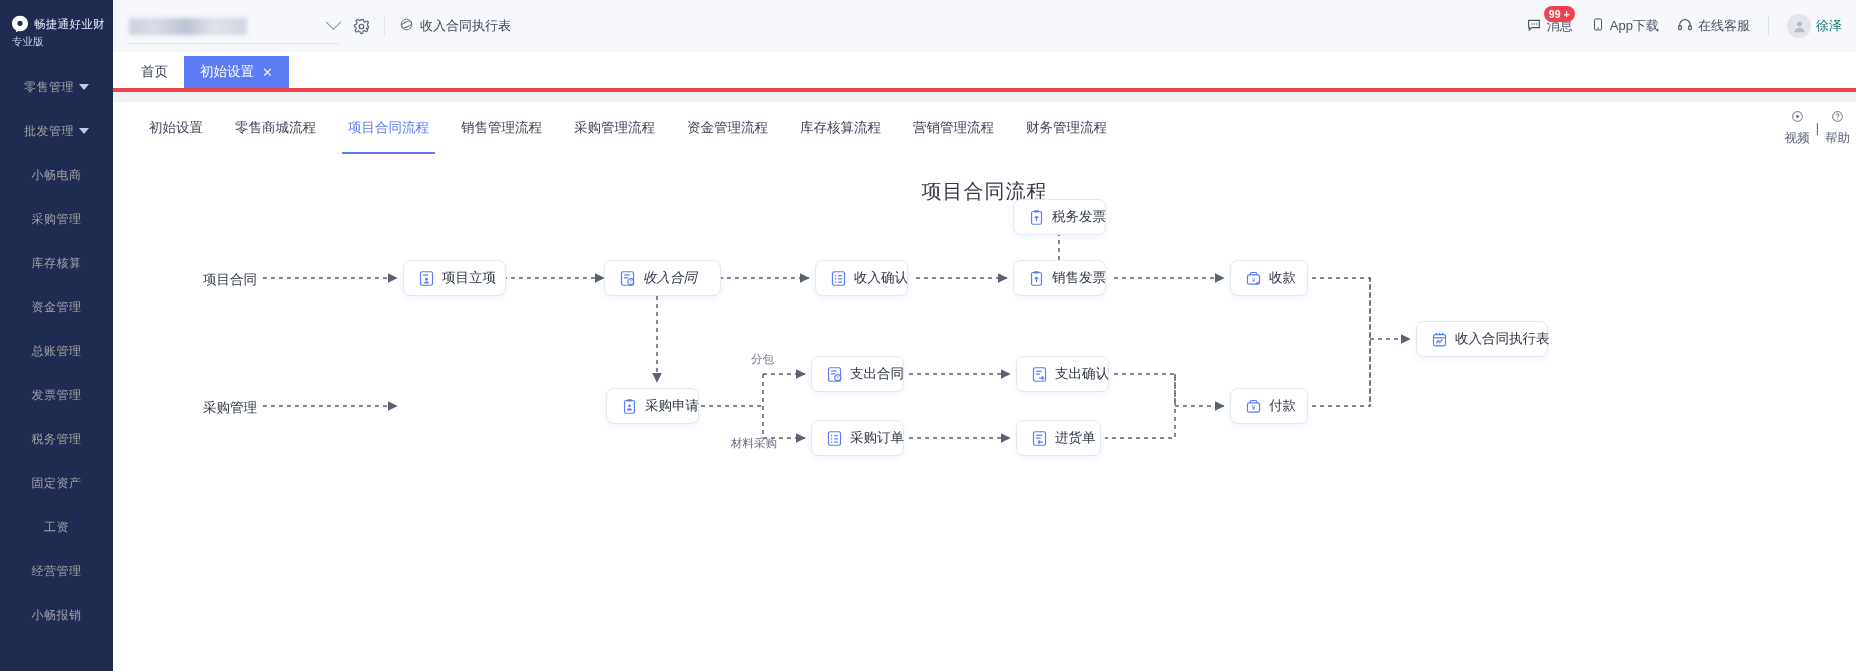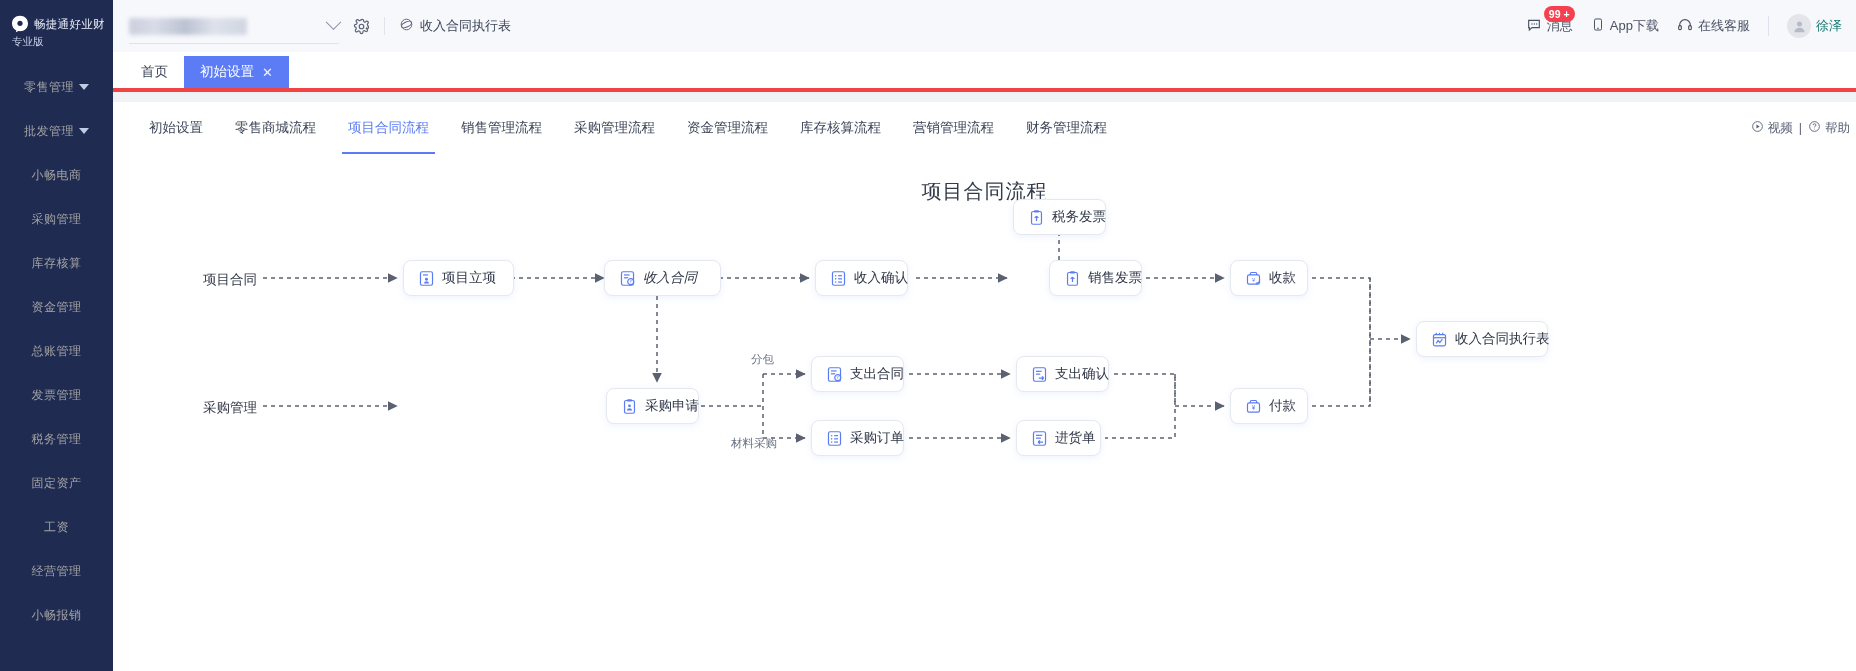--- a/index.html
+++ b/index.html
@@ -107,21 +107,21 @@
   }
   .subtab.active { color: #5b7cf5; }
   .subtab.active::after {
     content: ""; position: absolute; left: 10px; right: 10px; bottom: 0;
     height: 2px; background: #5b7cf5;
   }
   .subtabs-right {
     position: absolute; right: 6px; display: flex; align-items: center; gap: 6px;
     font-size: 12.5px; color: #5a6275;
   }
-  .srl { display: flex; align-items: center; gap: 4px; cursor: pointer; }
+  .srl { display: flex; align-items: center; gap: 4px; cursor: pointer; flex-direction: column; }
 
   
   .canvas { flex: 1; background: #fff; position: relative; overflow: hidden; }
   .page-title {
     text-align: center; font-size: 20px; color: #333a48; margin-top: 24px;
     letter-spacing: 1px;
   }
   .flow { position: absolute; left: 0; top: 0; width: 1743px; height: 500px; }
 
   .node {
@@ -392,21 +392,21 @@
             <div class="node" style="left: 900px; top: -17px; width: 93px;">
               <span>
                 <svg class="nicon" viewBox="0 0 24 24">
                   <rect x="5" y="3.5" width="14" height="18" rx="2.2" fill="none" stroke="#5b7cf5" stroke-width="1.7"></rect>
                   <rect x="8.5" y="1.6" width="7" height="3.4" rx="1.2" fill="#5b7cf5"></rect>
                   <path d="M12 17V10m0 0l-2.6 2.6M12 10l2.6 2.6" stroke="#5b7cf5" stroke-width="1.7" fill="none"></path>
                 </svg>
               </span>
               <span>税务发票</span>
             </div>
-            <div class="node" style="left: 290px; top: 44px; width: 111px;">
+            <div class="node" style="left: 290px; top: 44px; width: 103px;">
               <span>
                 <svg class="nicon" viewBox="0 0 24 24">
                   <rect x="3.5" y="2.5" width="17" height="19" rx="2.4" fill="none" stroke="#5b7cf5" stroke-width="1.7"></rect>
                   <line x1="7" y1="7" x2="14" y2="7" stroke="#5b7cf5" stroke-width="1.7"></line>
                   <circle cx="12" cy="13" r="2.1" fill="#5b7cf5"></circle>
                   <path d="M8.6 19c0-2 1.5-3.2 3.4-3.2S15.4 17 15.4 19z" fill="#5b7cf5"></path>
                 </svg>
               </span>
               <span>项目立项</span>
             </div>
@@ -429,21 +429,21 @@
                   <circle cx="8" cy="8" r="1.1" fill="#5b7cf5"></circle>
                   <circle cx="8" cy="12.5" r="1.1" fill="#5b7cf5"></circle>
                   <circle cx="8" cy="17" r="1.1" fill="#5b7cf5"></circle>
                   <line x1="11.5" y1="8" x2="17" y2="8" stroke="#5b7cf5" stroke-width="1.7"></line>
                   <line x1="11.5" y1="12.5" x2="17" y2="12.5" stroke="#5b7cf5" stroke-width="1.7"></line>
                   <line x1="11.5" y1="17" x2="17" y2="17" stroke="#5b7cf5" stroke-width="1.7"></line>
                 </svg>
               </span>
               <span>收入确认</span>
             </div>
-            <div class="node" style="left: 936px; top: 44px; width: 93px;">
+            <div class="node" style="left: 900px; top: 44px; width: 93px;">
               <span>
                 <svg class="nicon" viewBox="0 0 24 24">
                   <rect x="5" y="3.5" width="14" height="18" rx="2.2" fill="none" stroke="#5b7cf5" stroke-width="1.7"></rect>
                   <rect x="8.5" y="1.6" width="7" height="3.4" rx="1.2" fill="#5b7cf5"></rect>
                   <path d="M12 17V10m0 0l-2.6 2.6M12 10l2.6 2.6" stroke="#5b7cf5" stroke-width="1.7" fill="none"></path>
                 </svg>
               </span>
               <span>销售发票</span>
             </div>
             <div class="node" style="left: 1117px; top: 44px; width: 78px;">

